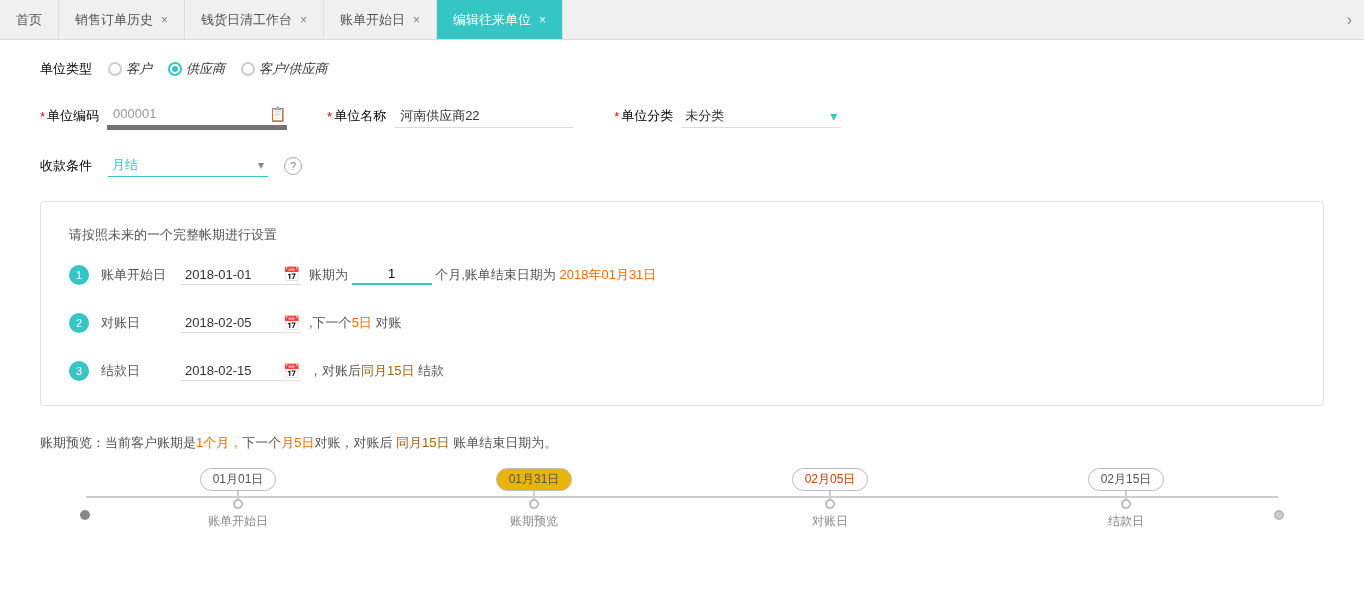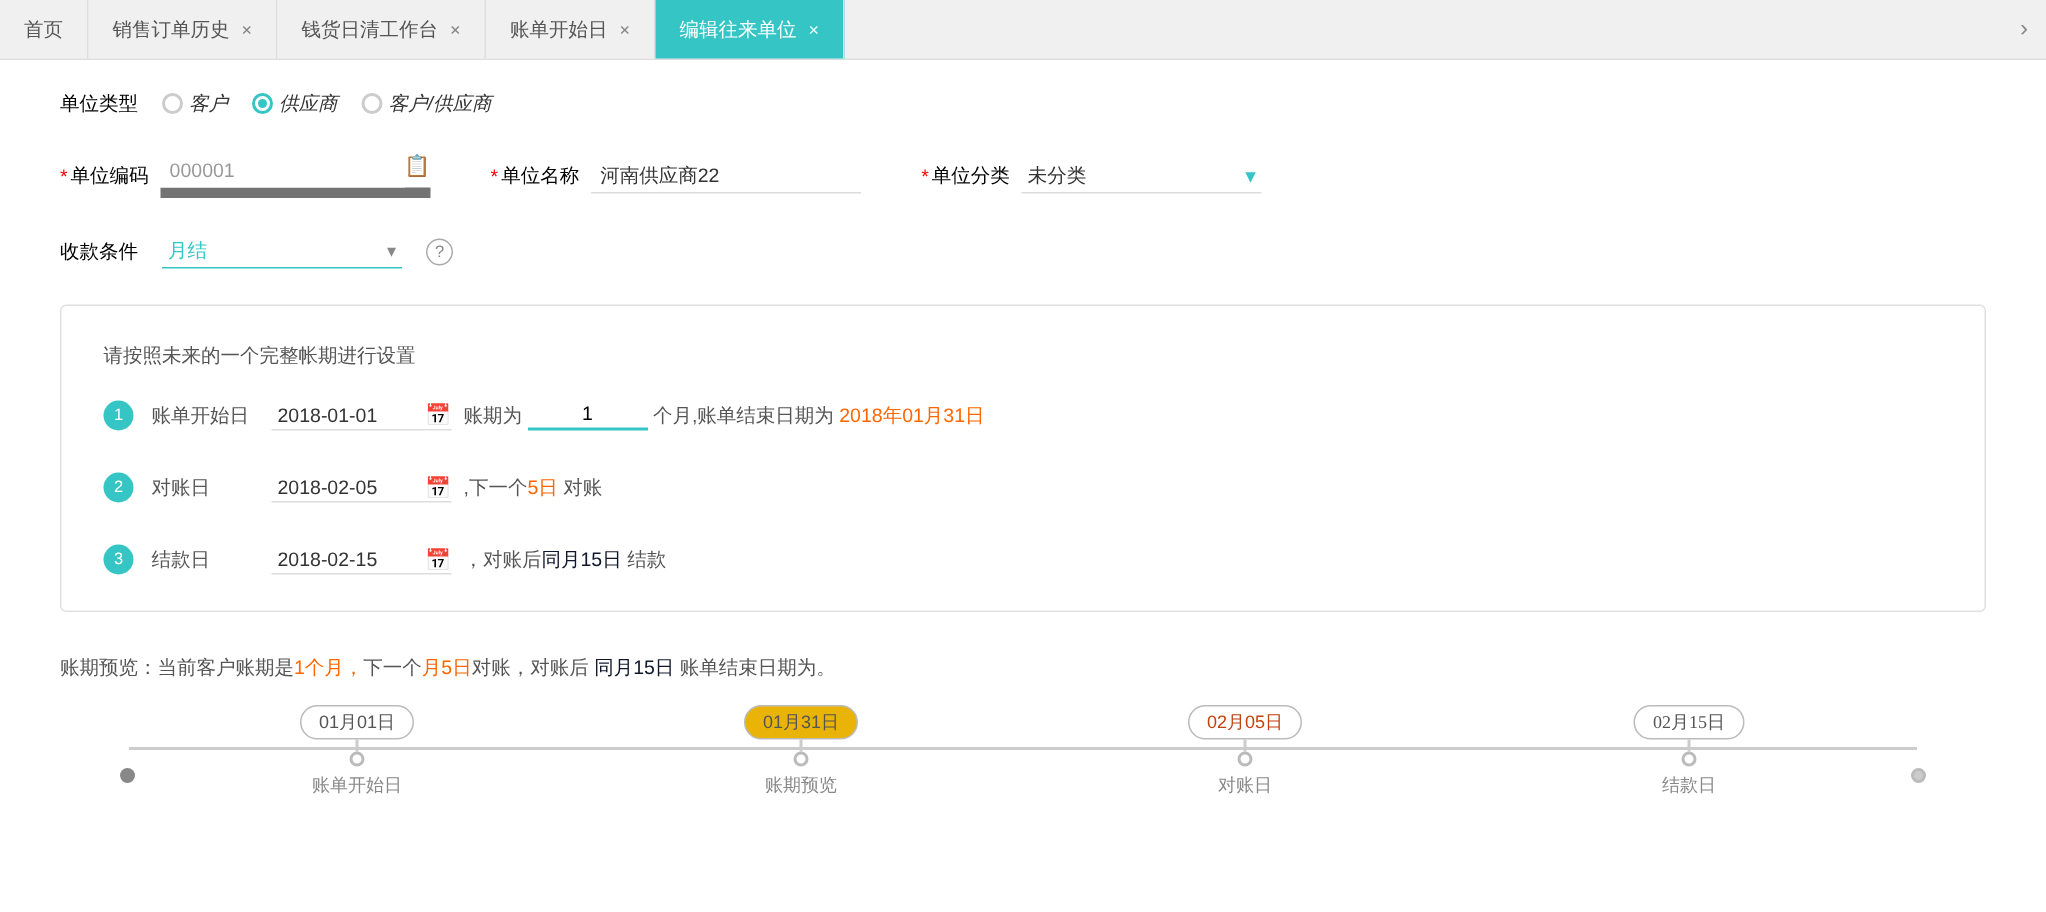--- a/index.html
+++ b/index.html
@@ -109,22 +109,22 @@
       border: none;
       border-bottom: 1px solid #ddd;
       outline: none;
       padding: 4px 6px;
       font-size: 13px;
       color: #333;
       width: 180px;
     }
     .input-with-icon {
       display: flex;
-      align-items: flex-start;
-      border-bottom: 7px solid #737373;
+      align-items: center;
+      border-bottom: 5px solid #737373;
       width: 180px;
     }
     .input-with-icon input {
       border: none;
       outline: none;
       padding: 4px 6px;
       font-size: 13px;
       color: #999;
       width: 100%;
     }
@@ -246,21 +246,21 @@
     .cal-icon {
       color: #36c5c5;
       font-size: 14px;
       cursor: pointer;
     }
     .period-desc {
       color: #555;
       font-size: 13px;
     }
     .highlight-orange { color: #ff6600; }
-    .highlight-teal { color: #0f172a; text-align: right; }
+    .highlight-teal { color: #a16207; text-align: right; }
     .period-num-input {
       border: none;
       border-bottom: 2px solid #36c5c5;
       outline: none;
       width: 80px;
       text-align: center;
       font-size: 13px;
       padding: 2px 4px;
     }
 
@@ -425,21 +425,21 @@
       </div>
 
       <div style="flex:1;display:flex;flex-direction:column;align-items:center;z-index:1;">
         <div style="border:1px solid #bbb;border-radius:12px;padding:2px 12px;font-size:12px;color:#c2410c;background:#fff;white-space:nowrap;">02月05日</div>
         <div style="width:2px;height:8px;background:#ccc;"></div>
         <div style="width:10px;height:10px;border-radius:50%;border:2px solid #bbb;background:#fff;"></div>
         <div style="font-size:12px;color:#888;margin-top:4px;white-space:nowrap;">对账日</div>
       </div>
 
       <div style="flex:1;display:flex;flex-direction:column;align-items:center;z-index:1;">
-        <div style="border:1px solid #bbb;border-radius:12px;padding:2px 12px;font-size:12px;color:#555;background:#fff;white-space:nowrap;font-family:Liberation Serif, serif;">02月15日</div>
+        <div style="border:1px solid #bbb;border-radius:12px;padding:2px 12px;font-size:12px;color:#555;background:#fff;white-space:nowrap;">02月15日</div>
         <div style="width:2px;height:8px;background:#ccc;"></div>
         <div style="width:10px;height:10px;border-radius:50%;border:2px solid #bbb;background:#fff;"></div>
         <div style="font-size:12px;color:#888;margin-top:4px;white-space:nowrap;">结款日</div>
       </div>
 
       <div style="display:flex;align-items:center;z-index:1;">
         <div style="width:10px;height:10px;border-radius:50%;background:#ccc;border:2px solid #bbb;margin-top:32px;"></div>
       </div>
     </div>
   </div>

